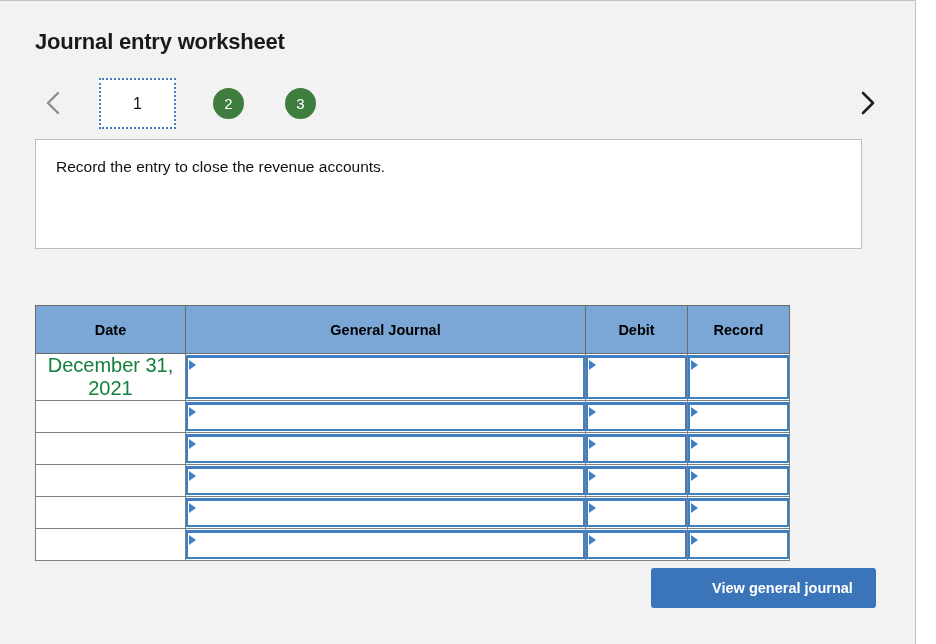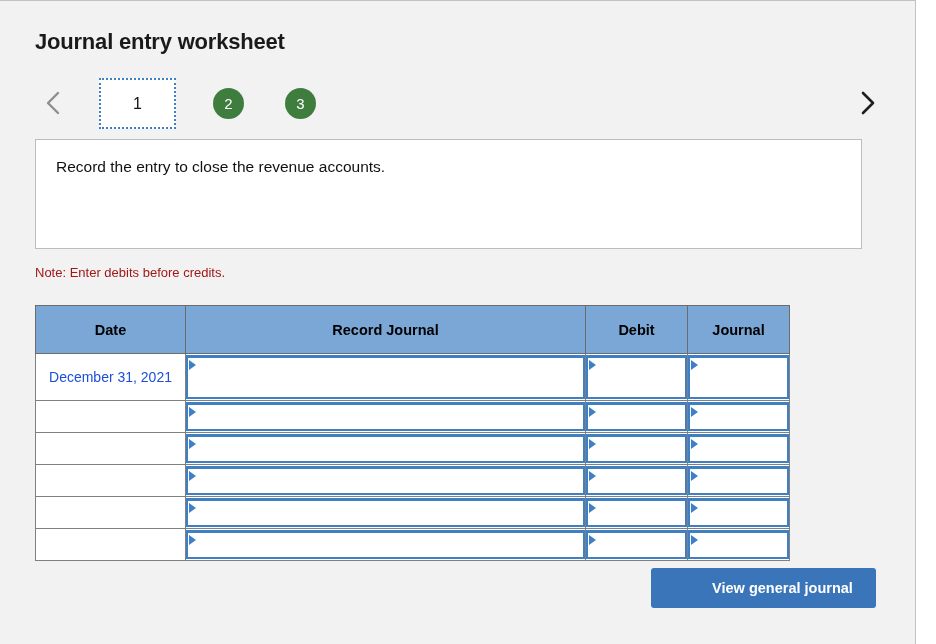--- a/index.html
+++ b/index.html
@@ -151,22 +151,22 @@
     text-align: center;
   }
   #journal-table td {
     padding: 0;
     border: 1px solid #808080;
     background: #ffffff;
     vertical-align: middle;
   }
   td.date-cell {
     text-align: center;
-    font-size: 14px;
-    color: #1d4ed8;
+    font-size: 20px;
+    color: #15803d;
     line-height: 1.15;
     padding: 2px 4px;
   }
   td.input-cell {
     border: none;
     padding: 1px 0 1px 0;
   }
   .cell-input {
     position: relative;
     height: 100%;
@@ -234,35 +234,34 @@
         <svg width="17" height="26" viewBox="0 0 17 26" aria-hidden="true">
           <polyline points="4,3 14,13 4,23" fill="none" stroke="#1f1f1f" stroke-width="2.6" stroke-linecap="round" stroke-linejoin="round"></polyline>
         </svg>
       </div>
     </div>
 
     <div id="instruction-box">
       <div id="instruction-text">Record the entry to close the revenue accounts.</div>
     </div>
 
-    <div id="note-text">Note: Enter debits before credits.</div>
 
     <table id="journal-table">
       <colgroup>
         <col style="width:150px">
         <col style="width:400px">
         <col style="width:102px">
         <col style="width:102px">
       </colgroup>
       <thead>
         <tr>
           <th>Date</th>
-          <th>Record Journal</th>
+          <th>General Journal</th>
           <th>Debit</th>
-          <th>Journal</th>
+          <th>Record</th>
         </tr>
       </thead>
       <tbody>
         <tr class="row-first">
           <td class="date-cell">December 31, 2021</td>
           <td class="input-cell">
             <div class="cell-input"></div>
           </td>
           <td class="input-cell">
             <div class="cell-input"></div>

